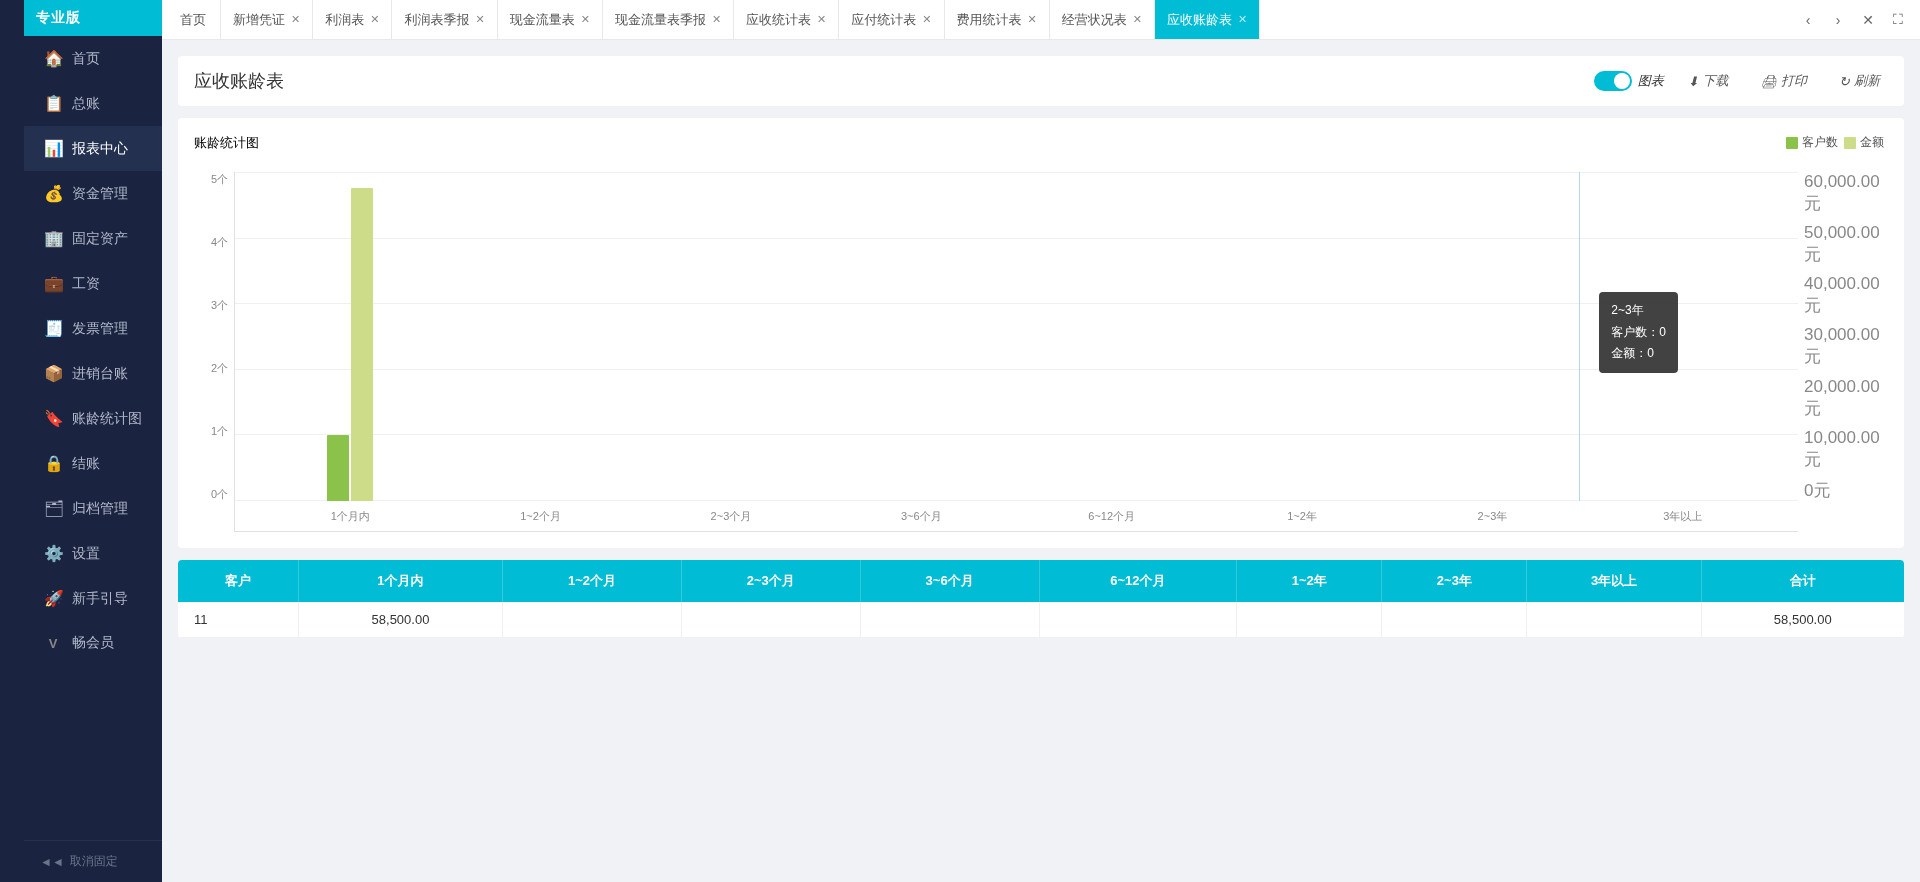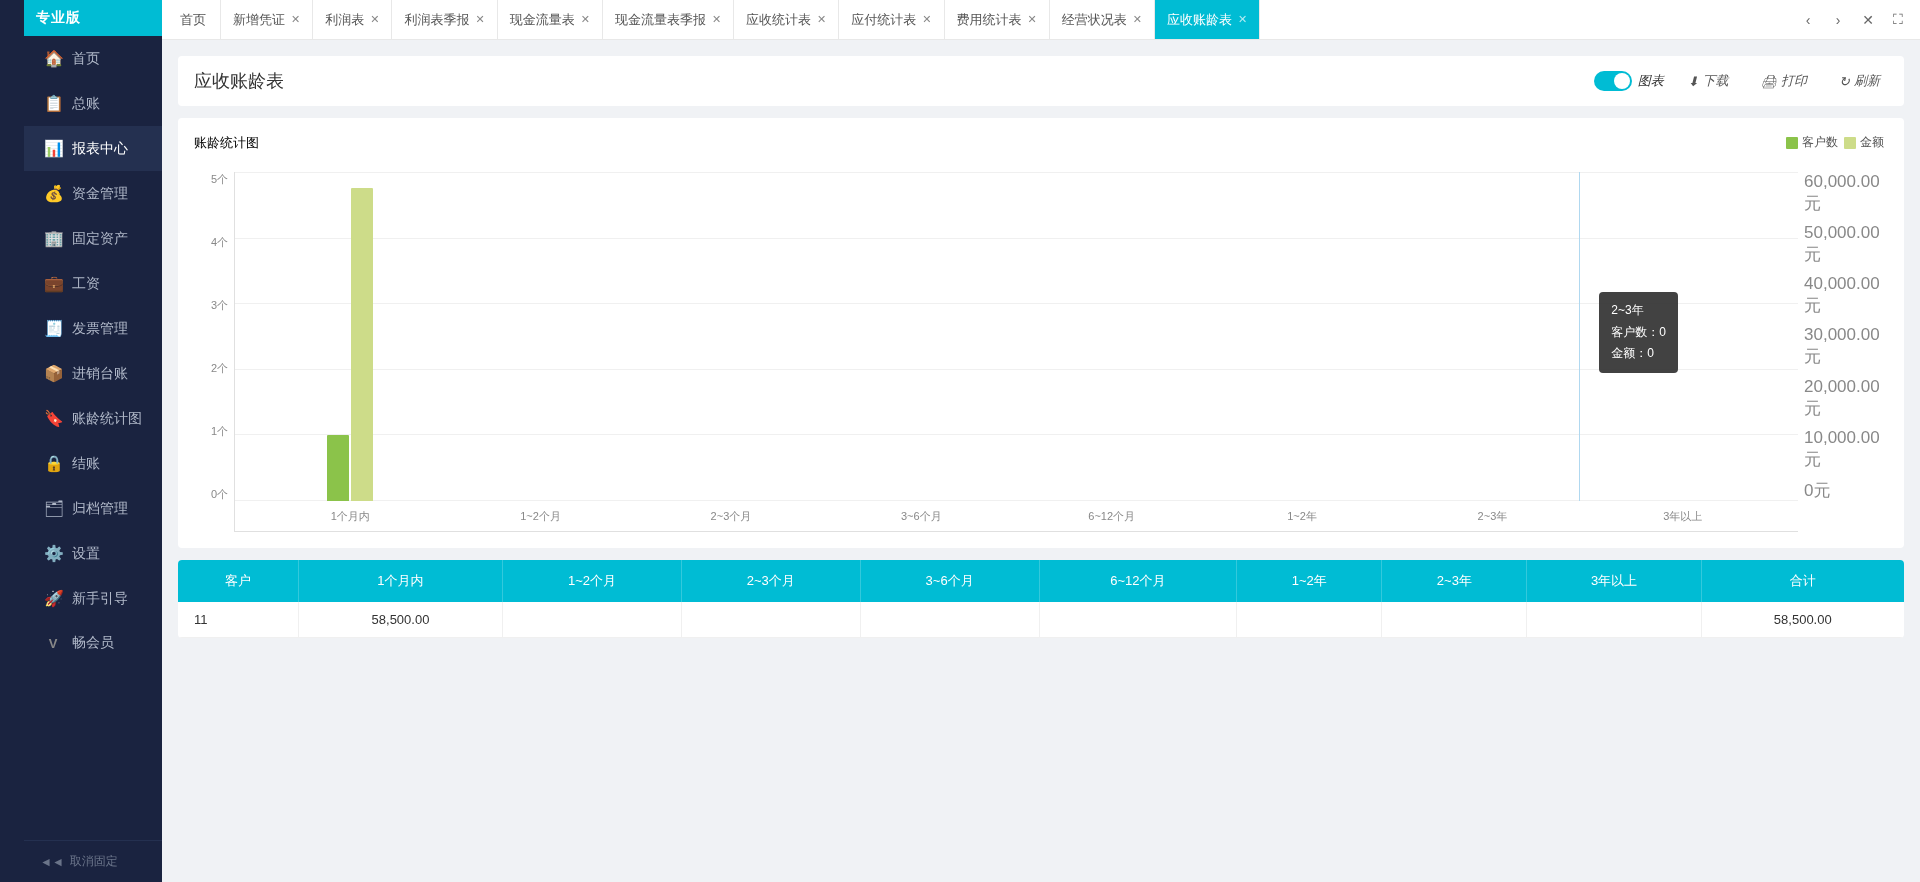--- a/index.html
+++ b/index.html
@@ -280,21 +280,21 @@
     .data-table {
       width: 100%;
       border-collapse: collapse;
     }
     .data-table thead tr {
       background: #00bcd4;
       color: white;
     }
     .data-table thead th {
       padding: 12px 10px;
-      font-weight: 400;
+      font-weight: 700;
       font-size: 13px;
       text-align: center;
       border-right: 1px solid rgba(255,255,255,0.2);
     }
     .data-table thead th:last-child { border-right: none; }
     .data-table tbody tr {
       border-bottom: 1px solid #f0f0f0;
       padding-left: 44px;
     }
     .data-table tbody td {

